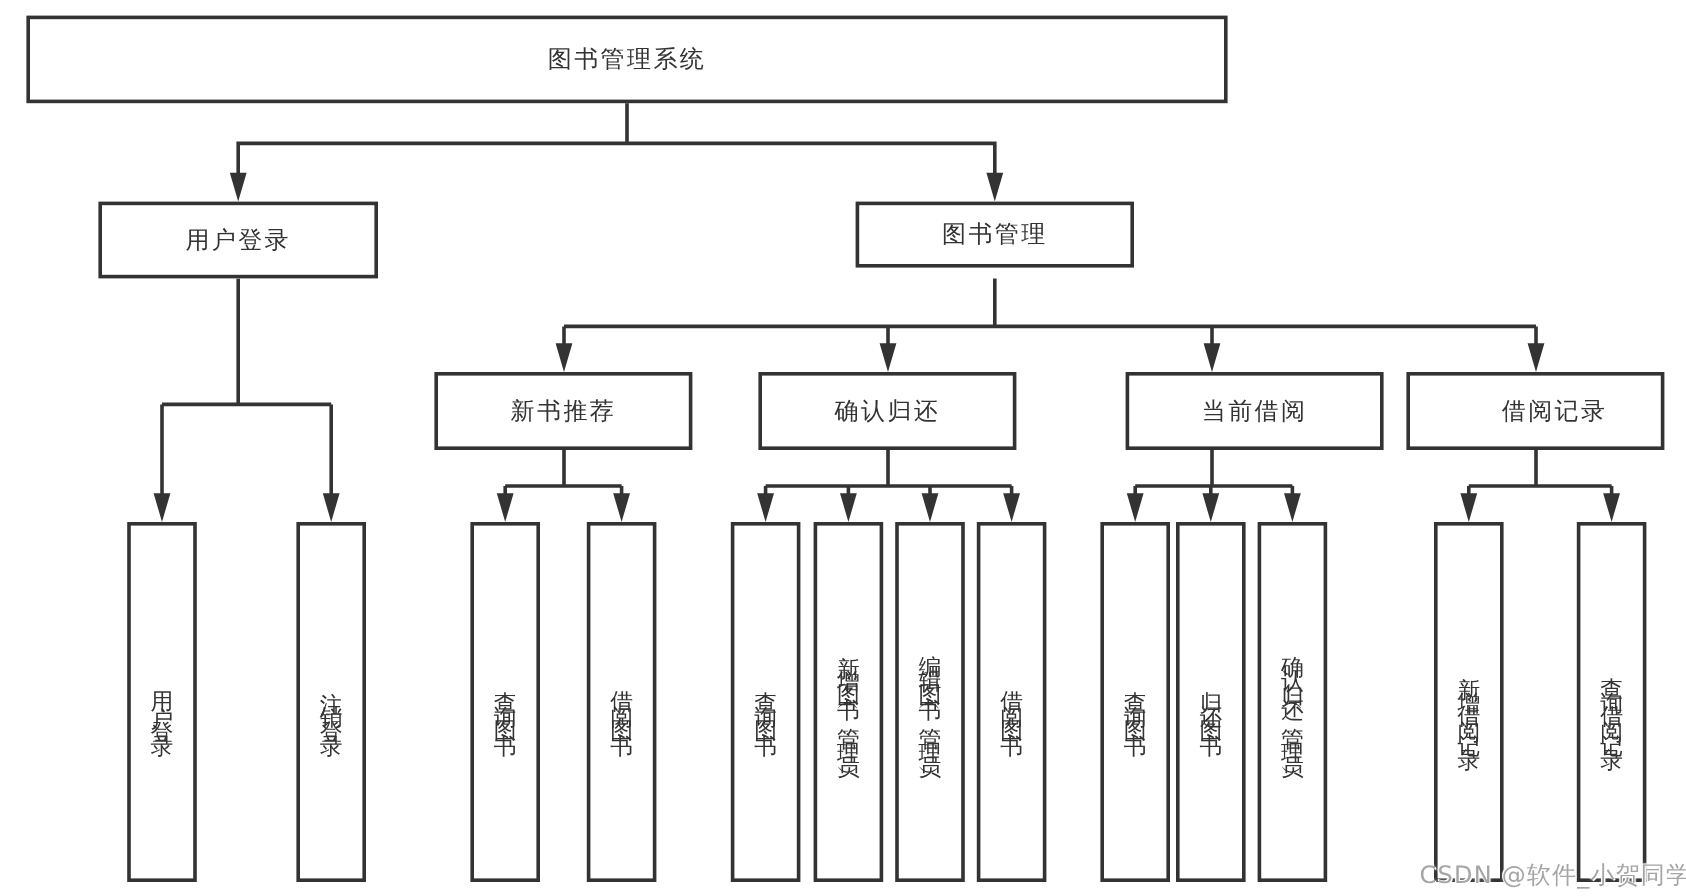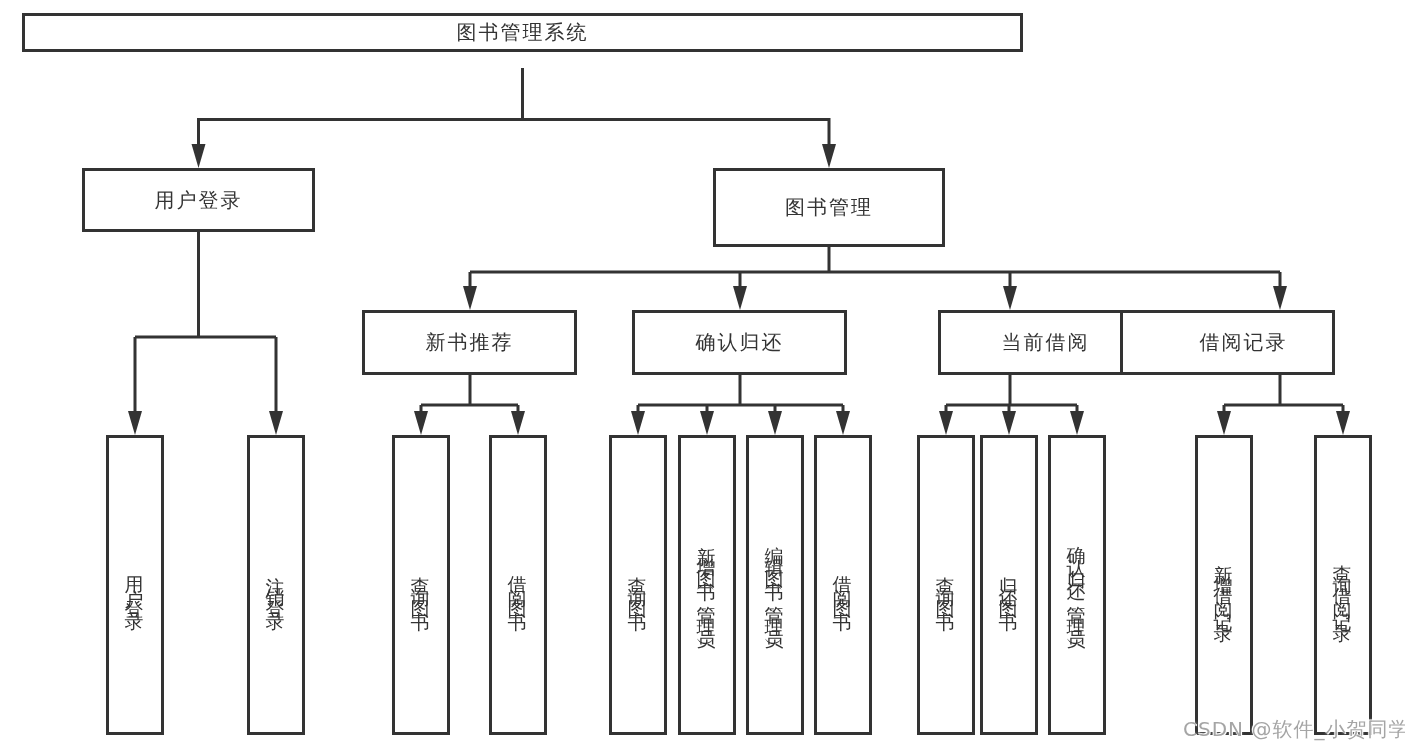--- a/index.html
+++ b/index.html
@@ -25,28 +25,28 @@
     background: #ffffff;
   }
   .hbox {
     display: flex;
     align-items: center;
     justify-content: center;
     font-size: 20px;
     letter-spacing: 2px;
     white-space: nowrap;
   }
-  .root-box  { left: 22px;  top: 13px;  width: 1001px; height: 39px; }
+  .root-box  { left: 22px;  top: 13px;  width: 1001px; height: 73px; }
   .l2a       { left: 82px;  top: 168px; width: 233px;  height: 64px; }
-  .l2b       { left: 713px; top: 168px; width: 232px;  height: 79px; }
+  .l2b       { left: 713px; top: 168px; width: 232px;  height: 55px; }
   .l3        { top: 310px;  width: 215px; height: 65px; }
   .l3-0 { left: 362px; }
   .l3-1 { left: 632px; }
   .l3-2 { left: 938px; }
-  .l3-3 { left: 1120px; padding-left: 32px; }
+  .l3-3 { left: 1172px; padding-left: 32px; }
   .leaf {
     top: 435px;
     width: 58px;
     height: 300px;
     writing-mode: vertical-rl;
     text-orientation: mixed;
     text-align: center;
     font-size: 19px;
     letter-spacing: 12px;
     line-height: 52px;

